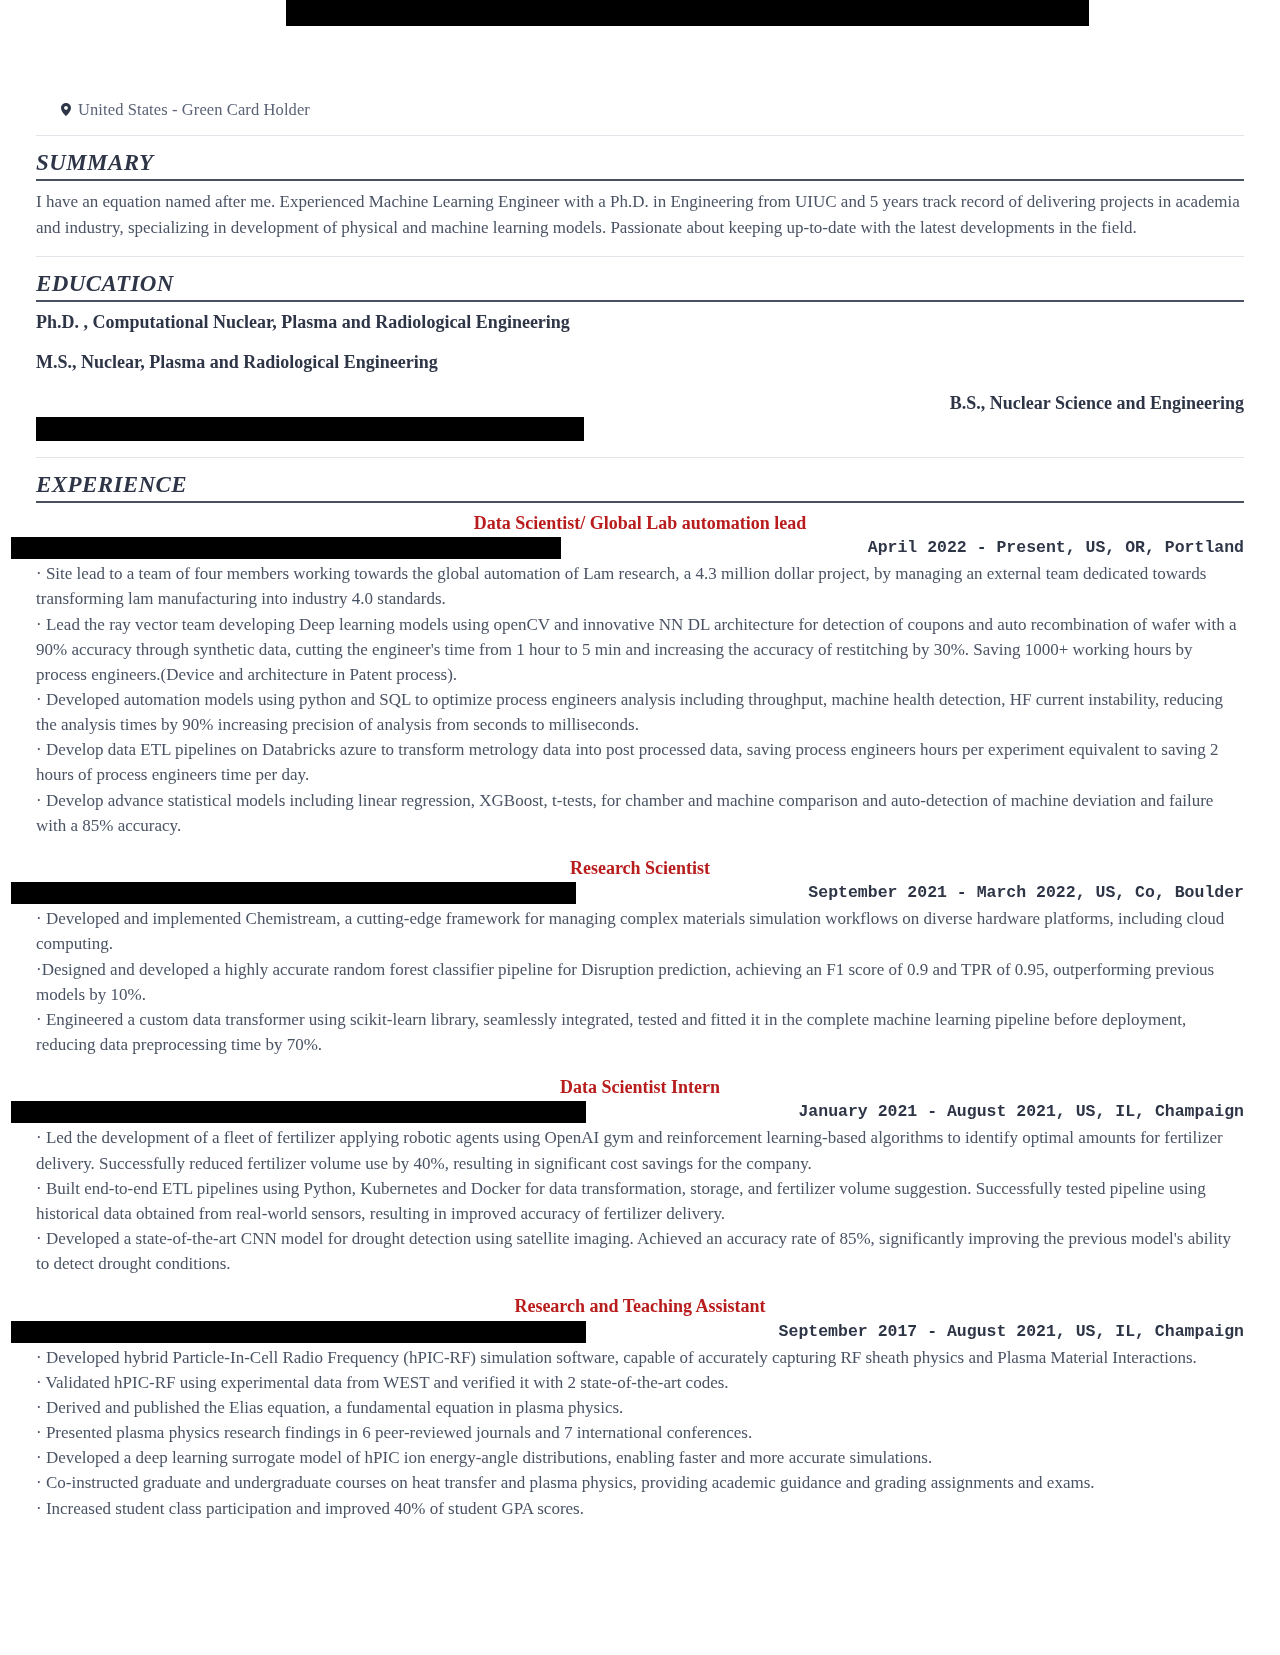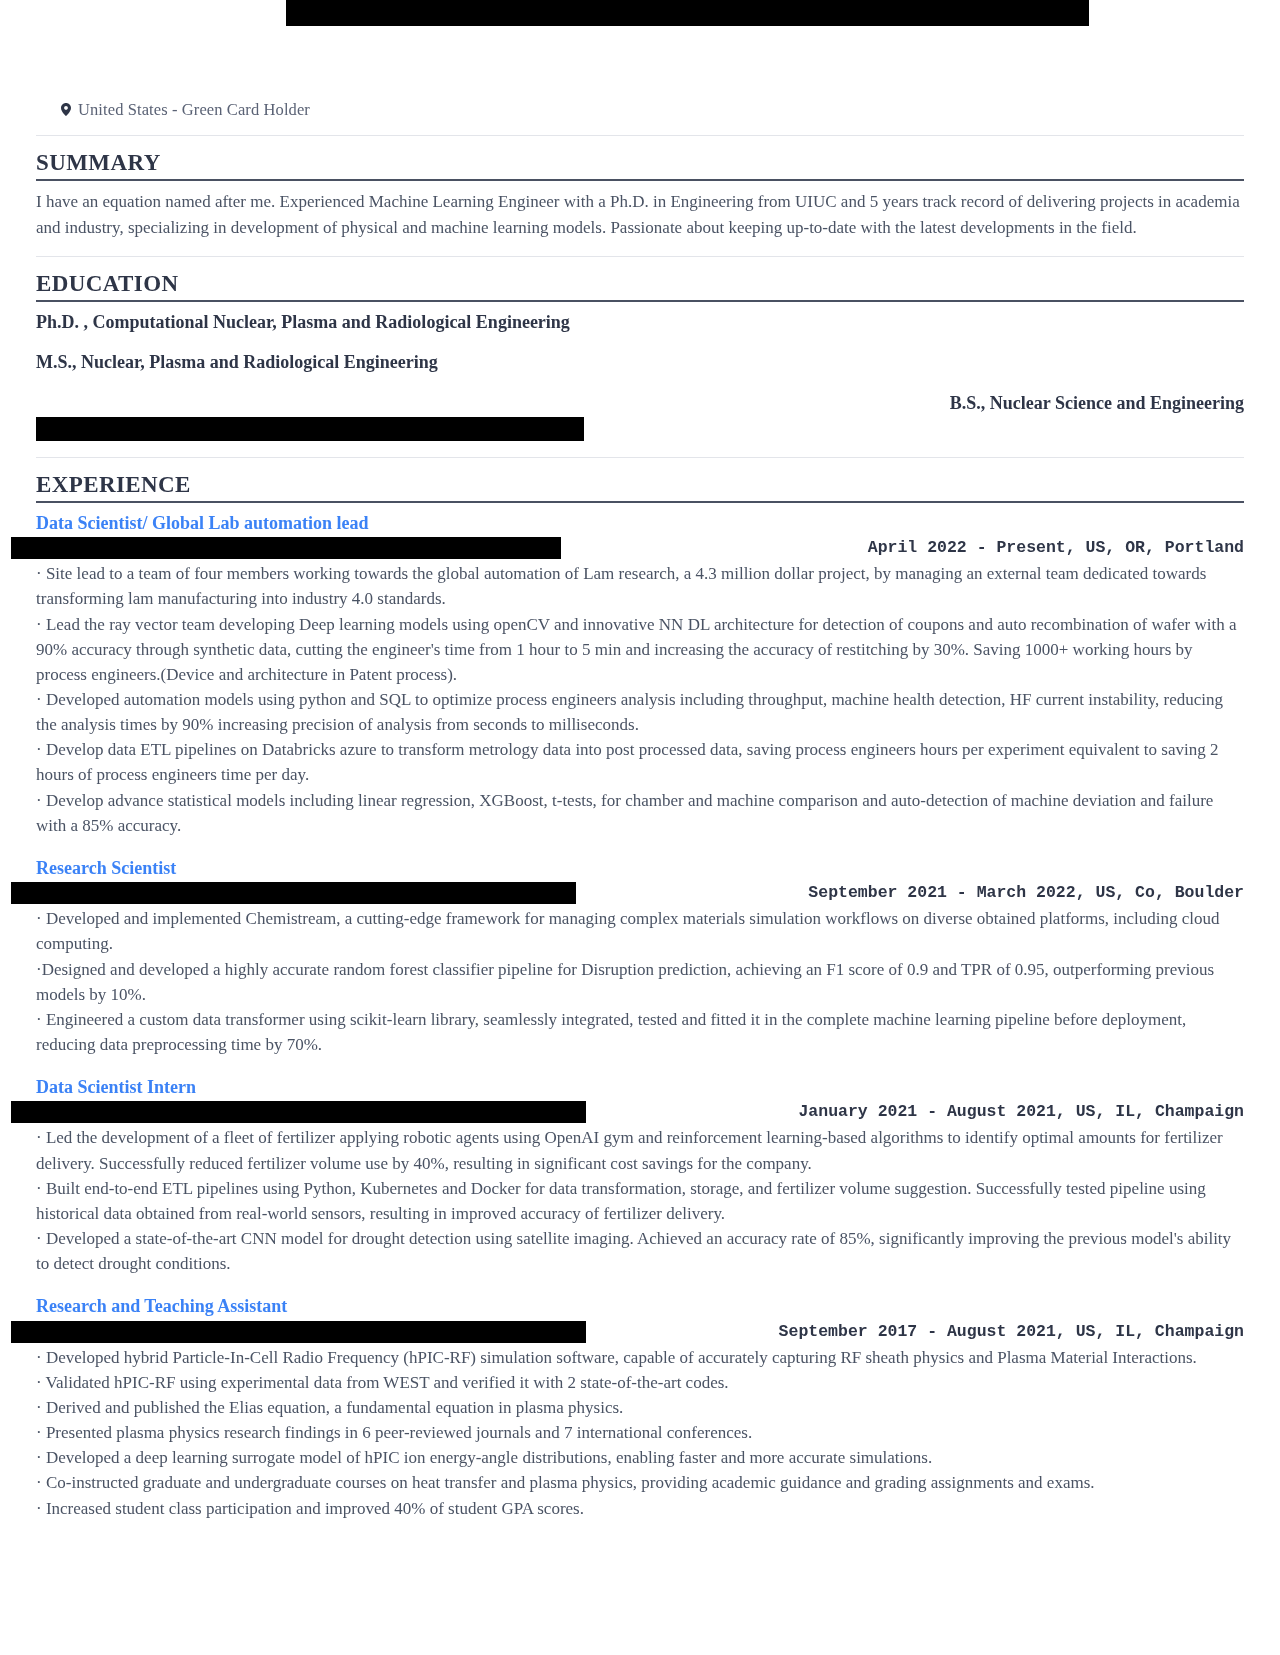--- a/index.html
+++ b/index.html
@@ -67,20 +67,21 @@
     margin: 0 0 14px 0;
   }
   .sec-title {
     font-size: 23px;
     font-weight: bold;
     letter-spacing: .4px;
     color: #2e3547;
     margin: 0;
     padding-bottom: 3px;
     font-family: "Liberation Serif", "DejaVu Serif", serif;
+    font-style: italic;
   }
   .sec-rule {
     border: none;
     border-top: 2px solid #4a5162;
     margin: 0 0 8px 0;
   }
 
   .para {
     font-size: 17px;
     line-height: 1.5;
@@ -110,23 +111,24 @@
     height: 24px;
     margin-top: 2px;
   }
 
   
   .job { margin-bottom: 18px; }
   .job:last-child { margin-bottom: 0; }
   .job-title {
     font-size: 18px;
     font-weight: bold;
-    color: #3b82f6;
+    color: #b91c1c;
     margin: 0;
     line-height: 1.35;
+    text-align: center;
   }
   .job-line {
     position: relative;
     height: 26px;
   }
   .job-redact {
     position: absolute;
     left: -25px;
     top: 2px;
     height: 22px;
@@ -213,21 +215,21 @@
       <p class="bullet">· Develop data ETL pipelines on Databricks azure to transform metrology data into post processed data, saving process engineers hours per experiment equivalent to saving 2 hours of process engineers time per day.</p>
       <p class="bullet">· Develop advance statistical models including linear regression, XGBoost, t-tests, for chamber and machine comparison and auto-detection of machine deviation and failure with a 85% accuracy.</p>
     </div>
 
     <div class="job">
       <p class="job-title">Research Scientist</p>
       <div class="job-line">
         <div class="redact job-redact" style="width:565px"></div>
         <div class="job-meta">September 2021 - March 2022,  US, Co, Boulder</div>
       </div>
-      <p class="bullet">· Developed and implemented Chemistream, a cutting-edge framework for managing complex materials simulation workflows on diverse obtained platforms, including cloud computing.</p>
+      <p class="bullet">· Developed and implemented Chemistream, a cutting-edge framework for managing complex materials simulation workflows on diverse hardware platforms, including cloud computing.</p>
       <p class="bullet">·Designed and developed a highly accurate random forest classifier pipeline for Disruption prediction, achieving an F1 score of 0.9 and TPR of 0.95, outperforming previous models by 10%.</p>
       <p class="bullet">· Engineered a custom data transformer using scikit-learn library, seamlessly integrated, tested and fitted it in the complete machine learning pipeline before deployment, reducing data preprocessing time by 70%.</p>
     </div>
 
     <div class="job">
       <p class="job-title">Data Scientist Intern</p>
       <div class="job-line">
         <div class="redact job-redact" style="width:575px"></div>
         <div class="job-meta">January 2021 - August 2021,  US, IL, Champaign</div>
       </div>

